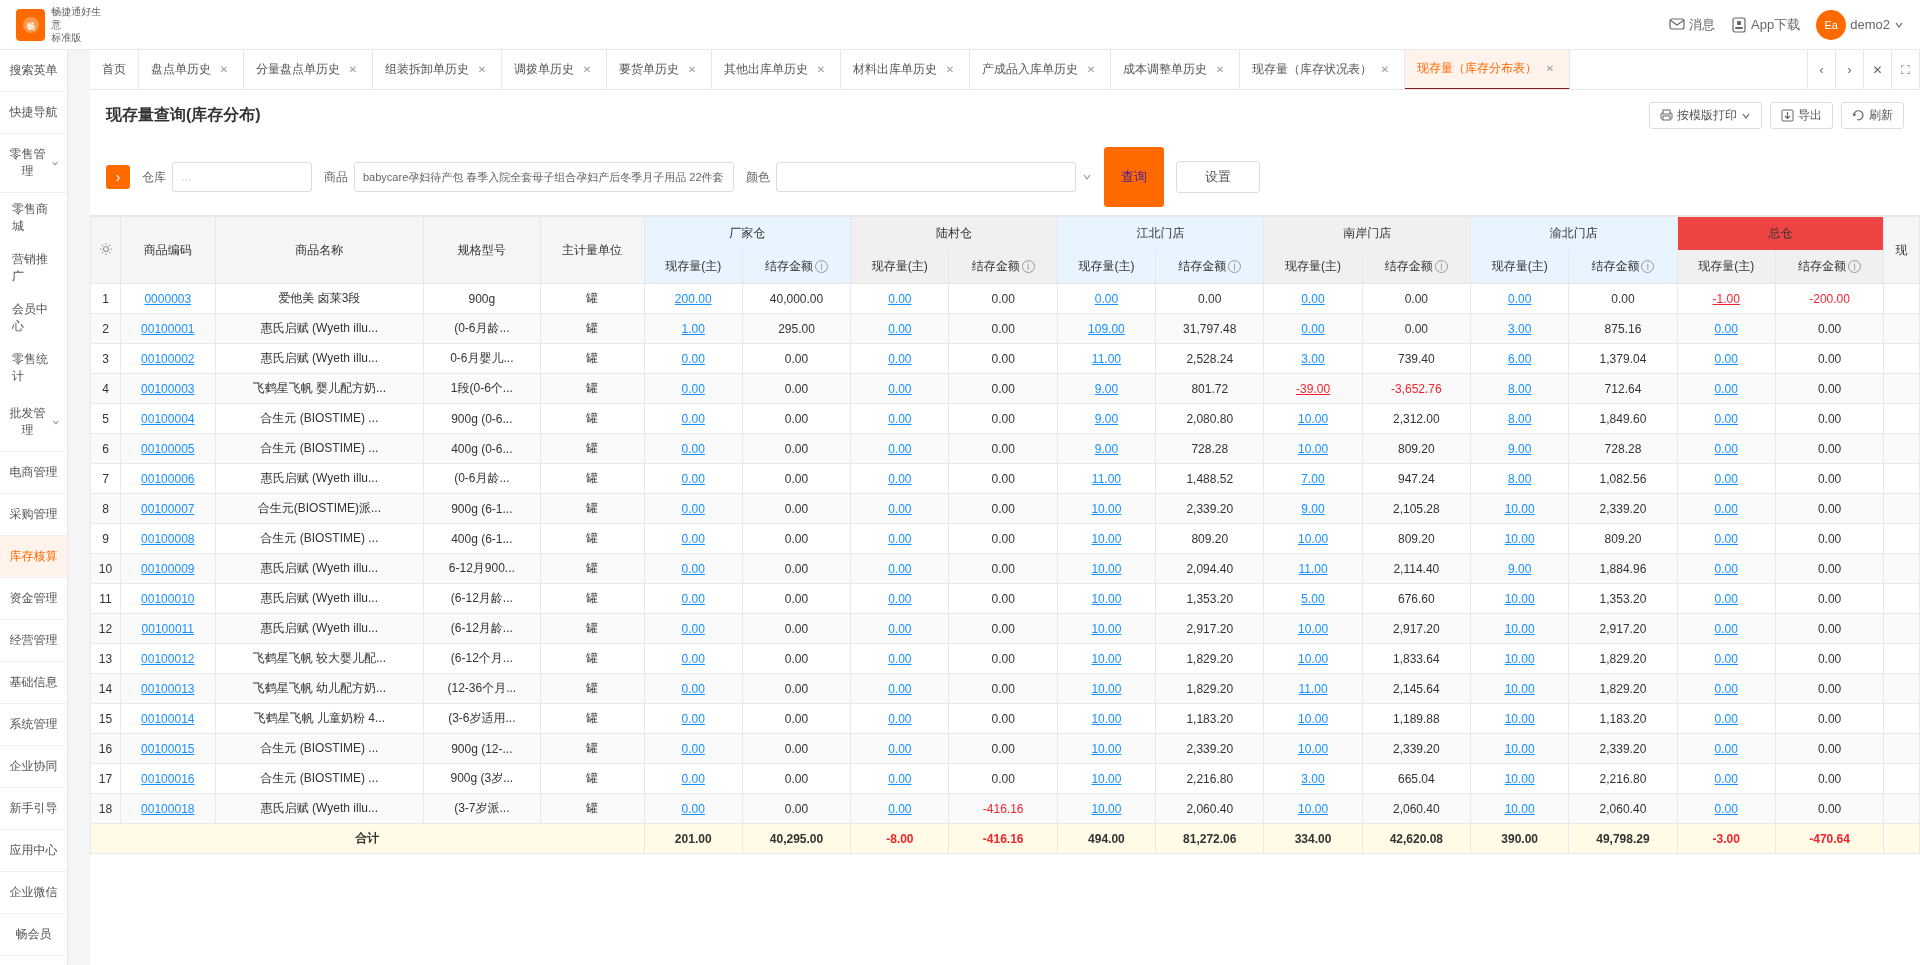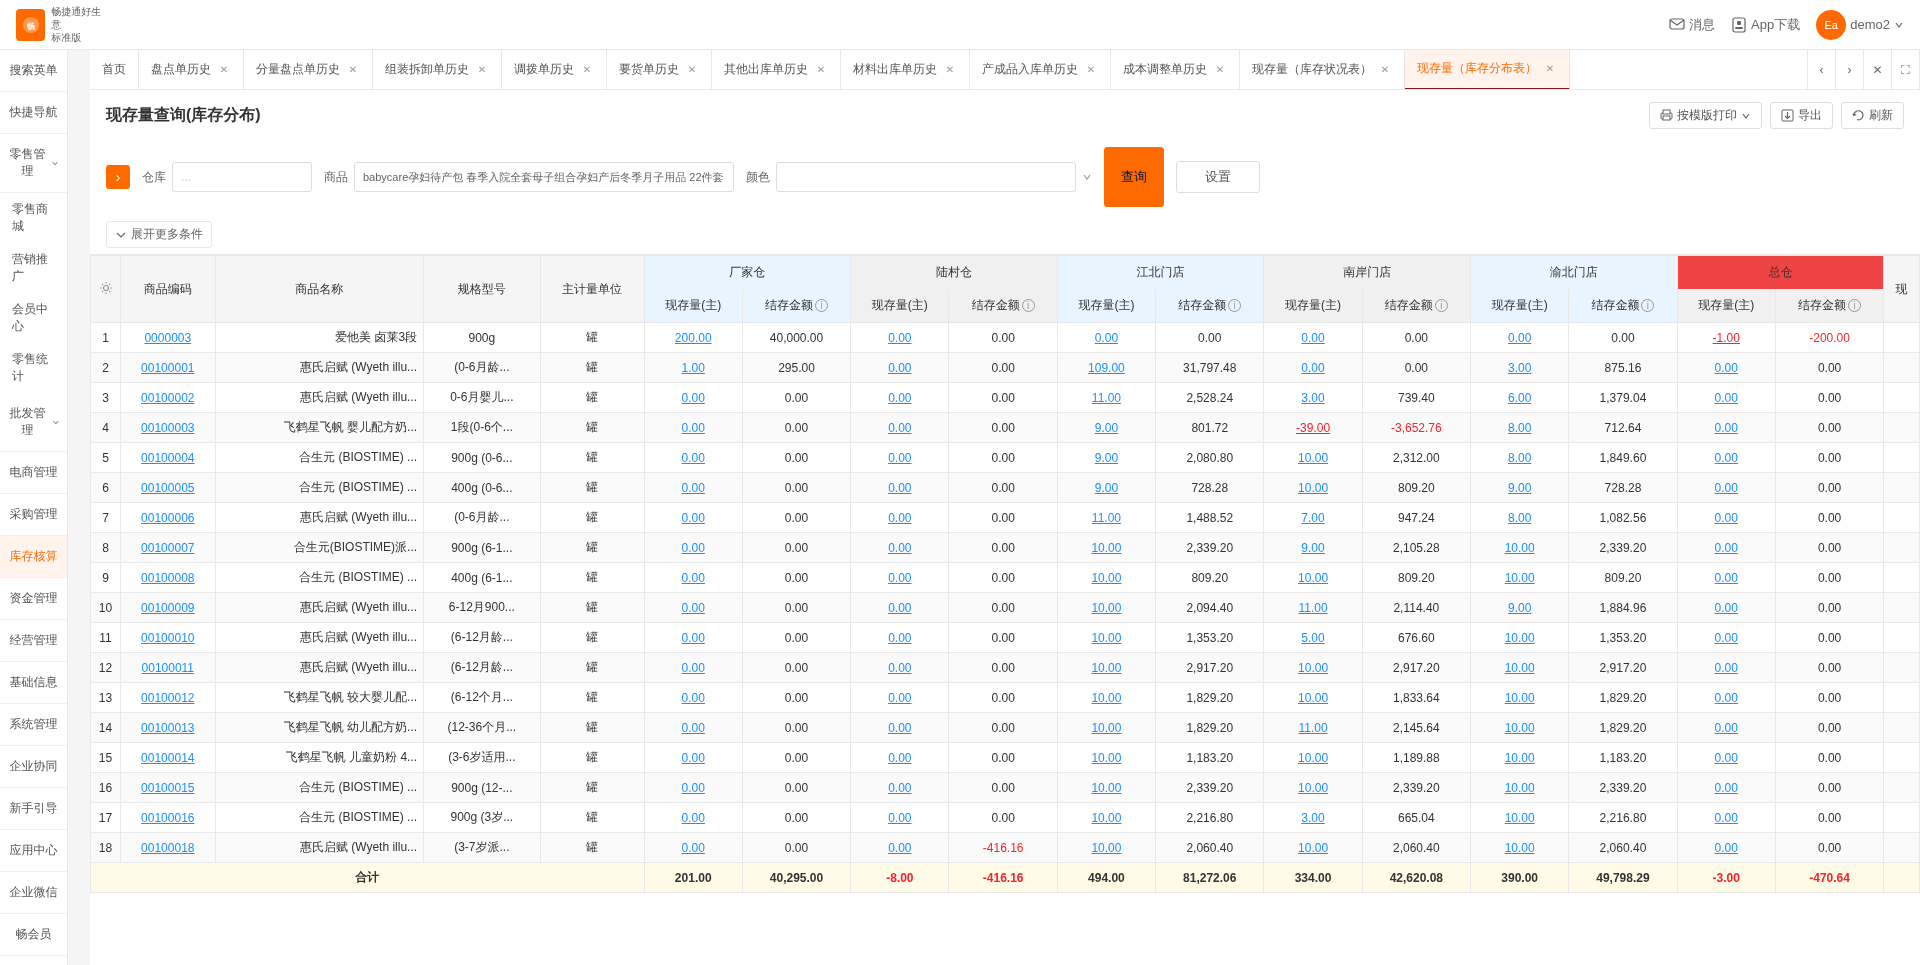--- a/index.html
+++ b/index.html
@@ -203,21 +203,21 @@
       padding: 4px 10px;
       border: 1px solid #ddd;
       border-radius: 3px;
       background: #fff;
       color: #555;
       cursor: pointer;
       font-size: 12px;
     }
     .btn-primary {
       background: #ff6a00;
-      color: #0f172a;
+      color: #4c1d95;
       border: 1px solid #ff6a00;
       padding: 20px 16px;
       border-radius: 3px;
       cursor: pointer;
       font-size: 13px;
     }
     .btn-default {
       background: #fff;
       color: #555;
       border: 1px solid #ddd;
@@ -314,21 +314,21 @@
     }
     tbody tr td {
       border: 1px solid #e8e8e8;
       padding: 6px;
       text-align: center;
       color: #333;
       white-space: nowrap;
     }
     .td-link { color: #1890ff; text-decoration: underline; cursor: pointer; }
     .td-red { color: #f5222d; }
-    .td-left { text-align: right; }
+    .td-left { text-align: center; }
     
     
     tfoot tr td {
       background: #fffbe6;
       border: 1px solid #e8e8e8;
       padding: 6px;
       text-align: center;
       font-weight: bold;
       color: #333;
       white-space: nowrap;
@@ -566,28 +566,20 @@
       </div>
       <div class="filter-group">
         <span class="filter-label">颜色</span>
         <input class="filter-input" type="text" value="" style="width: 300px;">
         <svg width="10" height="10" viewBox="0 0 10 10">
             <polyline points="2,3 5,7 8,3" stroke="#999" stroke-width="1.2" fill="none"></polyline>
           </svg>
       </div>
       <button class="btn-primary">查询</button>
       <button class="btn-default">设置</button>
-    </div>
-    <div style="padding: 6px 0; display:flex; align-items:center;">
-      <button class="expand-btn">
-        <svg width="12" height="12" viewBox="0 0 12 12">
-            <polyline points="2,4 6,8 10,4" stroke="#666" stroke-width="1.2" fill="none"></polyline>
-          </svg>
-        <span>展开更多条件</span>
-      </button>
     </div>
   </div>
 
   <div class="table-container">
     <table>
       <thead>
         <tr>
           <th rowspan="2" style="width:30px;">
             <svg width="14" height="14" viewBox="0 0 14 14">
                 <circle cx="7" cy="7" r="2.5" stroke="#999" stroke-width="1.2" fill="none"></circle>

